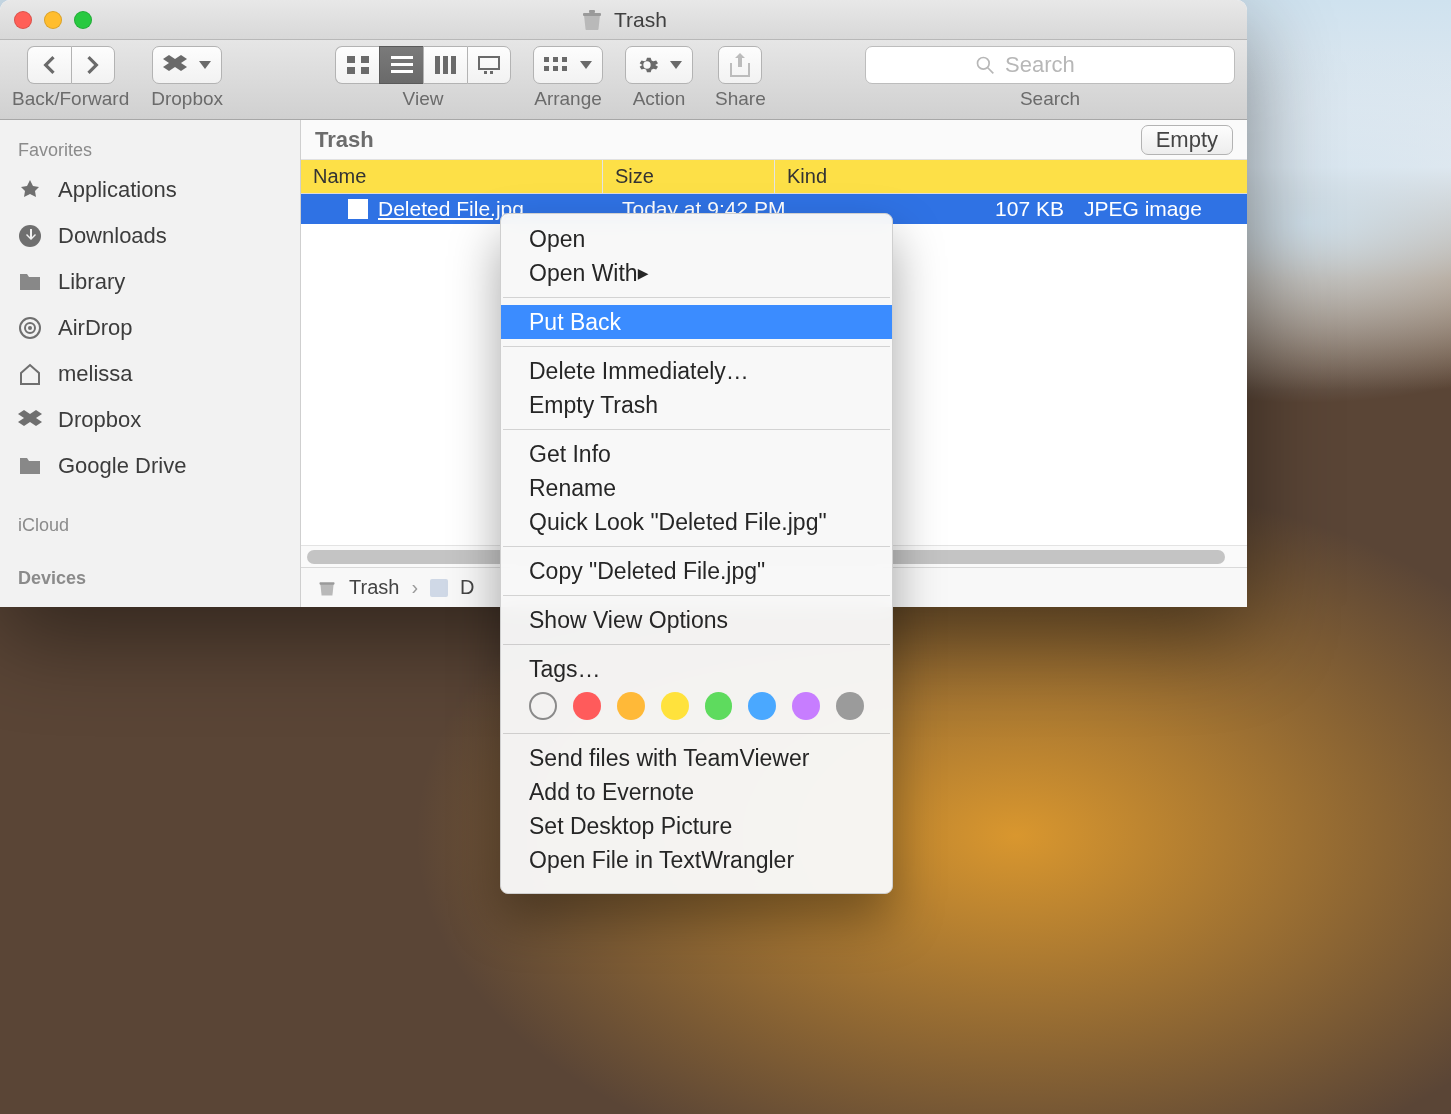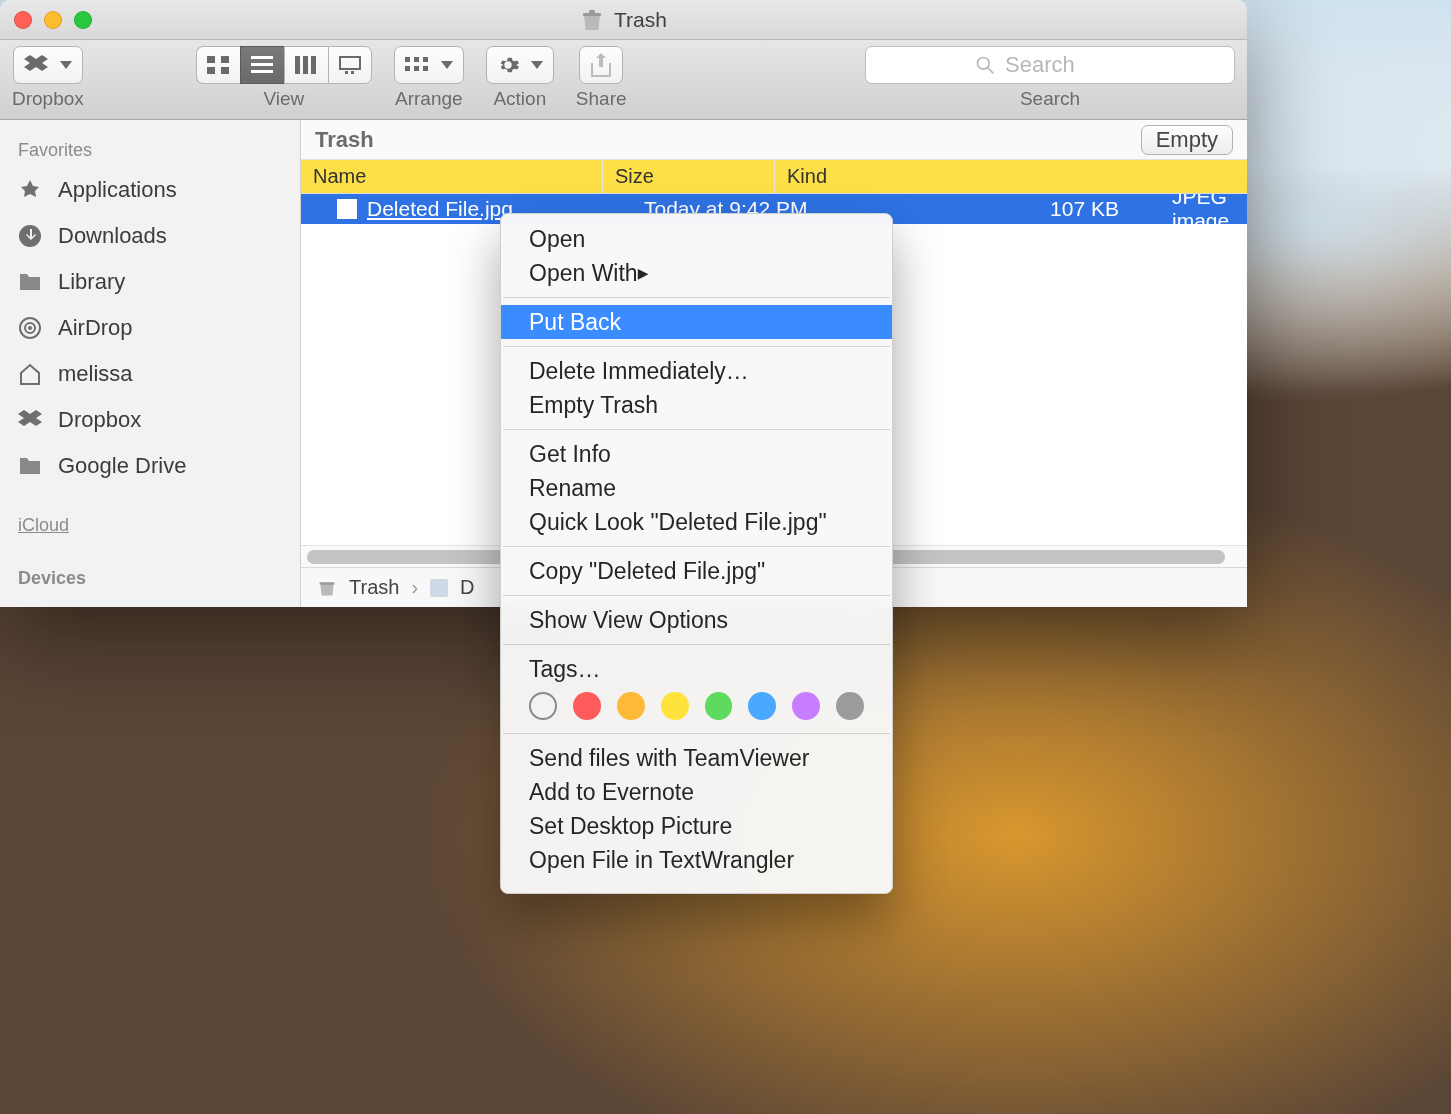--- a/index.html
+++ b/index.html
@@ -90,21 +90,21 @@
   .col-headers{
     height:34px; display:flex; align-items:center; border-bottom:1px solid #dcdcdc;
     font-size:20px; color:#333; background:#fde047;
   }
   .col{ padding:0 12px; border-right:1px solid #e4e4e4; display:flex; align-items:center; height:100%; gap:8px;}
   .col.name{flex:0 0 302px;} .col.date{flex:0 0 302px;} .col.size{flex:0 0 172px; justify-content:flex-start;} .col.kind{flex:1; border-right:none;}
   .sort-caret{margin-left:auto;}
   
   .file-list{ flex:1; overflow:hidden; }
   .row{
-    height:30px; display:flex; align-items:center; font-size:21px; padding-left:36px;gap:33px;
+    height:30px; display:flex; align-items:center; font-size:21px; padding-left:47px;
   }
   .row.sel{ background:#2f72e4; color:#fff; }
   .row .cell{ display:flex; align-items:center; gap:10px; }
   .row .cell.name{flex:0 0 262px; text-decoration:underline;}
   .row .cell.date{flex:0 0 302px; padding-left:12px;}
   .row .cell.size{flex:0 0 172px; justify-content:flex-end; padding-right:20px;}
   .row .cell.kind{flex:1;}
   .thumb{width:20px;height:20px;background:#fff;border:1px solid rgba(255,255,255,0.8);}
 
   .scrollbar-h{ height:22px; background:#fafafa; border-top:1px solid #e3e3e3; position:relative;}
@@ -151,20 +151,35 @@
       <svg class="trash-icon-title" viewBox="0 0 24 24">
         <path fill="#b9b9b9" d="M4 7h16l-1.5 14c-.1 1-.9 1-1 1H6.5c-.1 0-.9 0-1-1L4 7z"></path>
         <rect fill="#9a9a9a" x="3" y="5" width="18" height="3" rx="1"></rect>
         <rect fill="#9a9a9a" x="9" y="2" width="6" height="3" rx="1"></rect>
       </svg>
       <span>Trash</span>
     </div>
   </div>
 
   <div class="toolbar">
+    <div class="tool-group">
+      <div class="seg">
+        <div class="btn">
+          <svg width="14" height="18" viewBox="0 0 10 16">
+              <path fill="#6a6a6a" d="M8 0L0 8l8 8 2-2-6-6 6-6z"></path>
+            </svg>
+        </div>
+        <div class="btn">
+          <svg width="14" height="18" viewBox="0 0 10 16">
+              <path fill="#6a6a6a" d="M2 0l8 8-8 8-2-2 6-6-6-6z"></path>
+            </svg>
+        </div>
+      </div>
+      <div class="tool-label">Back/Forward</div>
+    </div>
 
     <div class="tool-group">
       <div class="btn chev">
         <svg width="24" height="20" viewBox="0 0 24 20">
             <path fill="#6a6a6a" d="M6 0L0 4l6 4-6 4 6 4 6-4 6 4 6-4-6-4 6-4-6-4-6 4z"></path>
           </svg>
       </div>
       <div class="tool-label">Dropbox</div>
     </div>
 
@@ -304,21 +319,21 @@
       </div>
       <div class="side-item">
         <span class="icn">
           <svg width="24" height="20" viewBox="0 0 24 20">
               <path fill="#888" d="M2 2h7l2 3h11v13H2z"></path>
             </svg>
         </span>
         <span>Google Drive</span>
       </div>
 
-      <div class="side-header" style="margin-top:16px;text-decoration:underline;">iCloud</div>
+      <div class="side-header" style="margin-top:16px;">iCloud</div>
       <div class="side-header" style="margin-top:16px;font-weight:bold;">Devices</div>
     </div>
 
     <div class="content">
       <div class="content-header">
         <span>Trash</span>
         <button class="empty-btn">Empty</button>
       </div>
       <div class="col-headers">
         <div class="col name">

